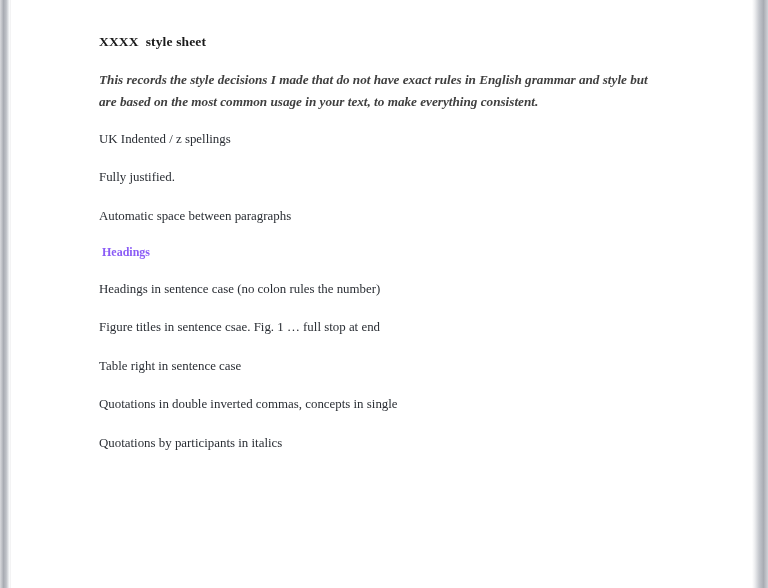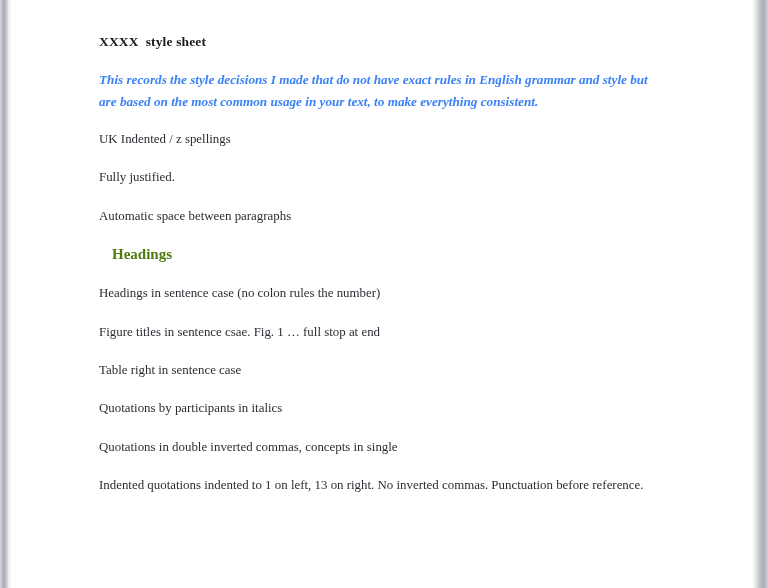--- a/index.html
+++ b/index.html
@@ -82,32 +82,32 @@
     letter-spacing: 0.15px;
     margin: 0 0 18px 0;
     line-height: 1.35;
     white-space: pre;
   }
 
   .doc-intro {
     font-size: 13.2px;
     font-weight: bold;
     font-style: italic;
-    color: #3b82f6;
+    color: #404040;
     line-height: 1.62;
     margin: 0 0 17px 0;
     width: 567px;
   }
 
   .section-heading {
-    font-size: 15px;
+    font-size: 12px;
     font-weight: bold;
-    color: #4d7c0f;
+    color: #8b5cf6;
     line-height: 1.4;
-    margin: 0 0 18px 13px;
+    margin: 0 0 18px 3px;
   }
 
   .doc-para {
     font-size: 12.9px;
     font-weight: normal;
     color: #2a2e34;
     line-height: 1.58;
     margin: 0 0 18px 0;
     width: 560px;
   }
@@ -138,24 +138,23 @@
 
       <h2 class="section-heading">Headings</h2>
 
       <p class="doc-para">Headings in sentence case (no colon rules the number)</p>
 
       <p class="doc-para">Figure titles in sentence csae. Fig. 1 … full stop at end</p>
 
       <p class="doc-para">Table right in sentence case</p>
 
 
+      <p class="doc-para">Quotations in double inverted commas, concepts in single</p>
+
       <p class="doc-para">Quotations by participants in italics</p>
 
-      <p class="doc-para">Quotations in double inverted commas, concepts in single</p>
-
-      <p class="doc-para wide">Indented quotations indented to 1 on left, 13 on right. No inverted commas. Punctuation before reference.</p>
 
     </div>
   </div>
 
   <div class="edge-shade right"></div>
 
 </div>
 
 </body></html>

